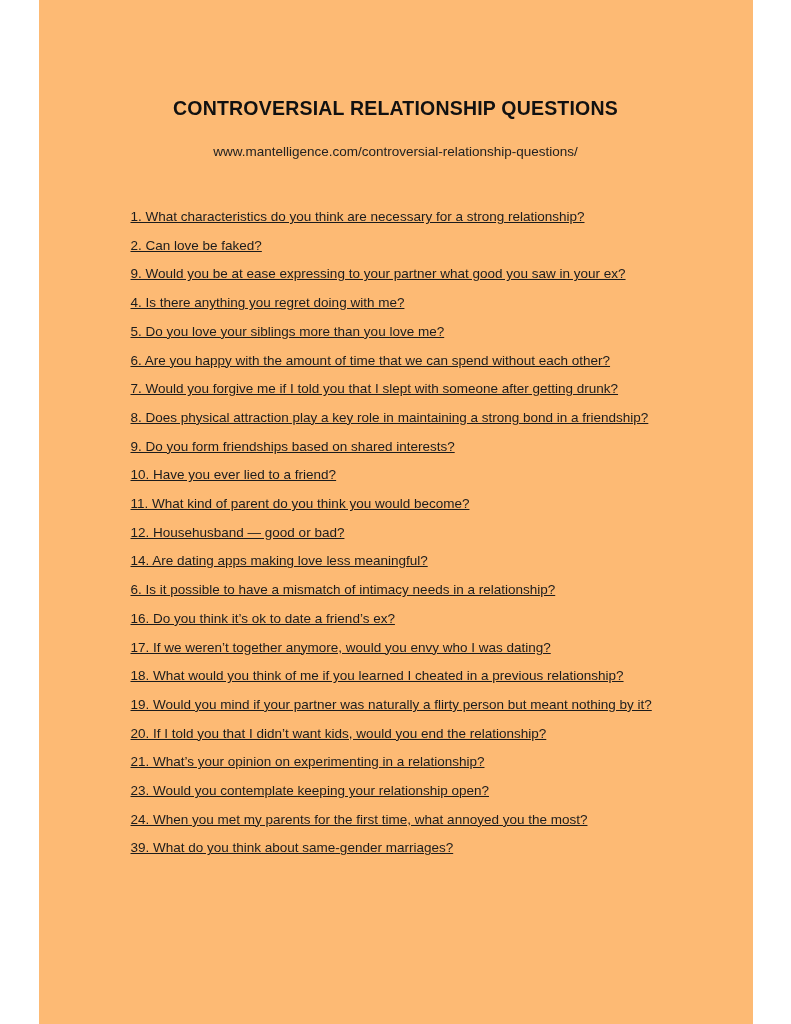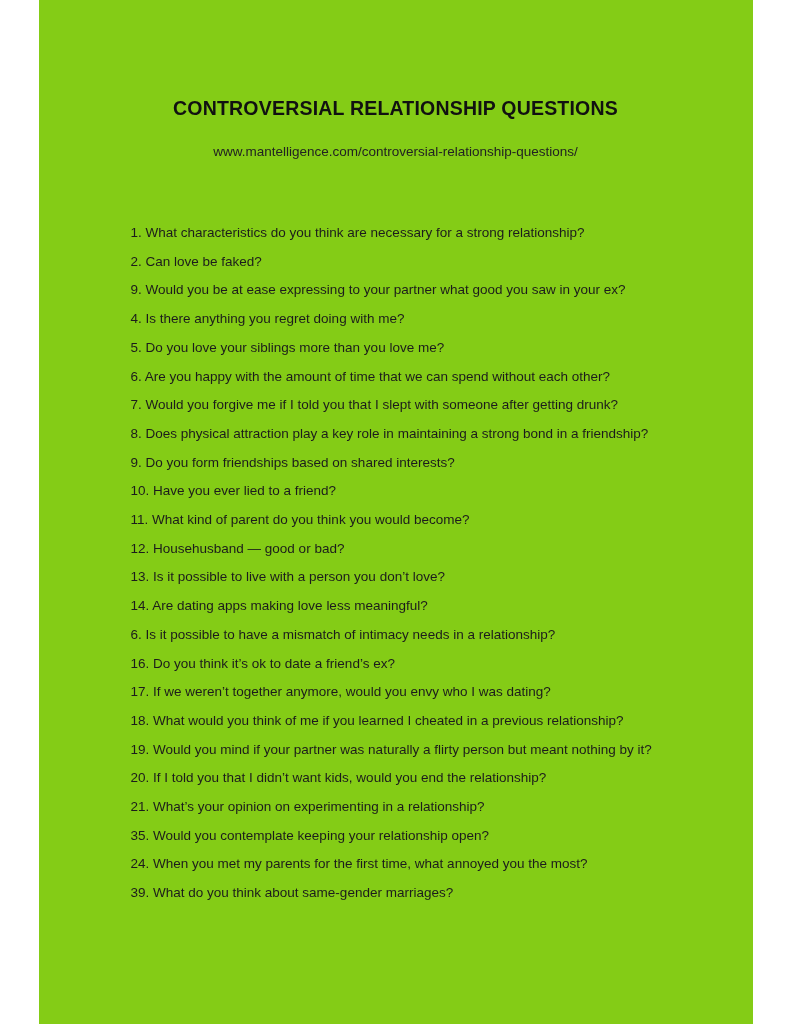--- a/index.html
+++ b/index.html
@@ -5,21 +5,21 @@
   html, body {
     margin: 0;
     padding: 0;
     background: #ffffff;
   }
   .page {
     position: relative;
     width: 714px;
     height: 1024px;
     margin: 0 auto;
-    background: #84cc16;
+    background: #fdba74;
     font-family: "Liberation Sans", sans-serif;
     color: #1c1c1c;
     overflow: hidden;
     box-sizing: border-box;
   }
   .doc-title {
     margin: 96px 0 0 0;
     text-align: center;
     font-size: 19.5px;
     font-weight: 700;
@@ -29,22 +29,23 @@
   }
   .doc-url {
     margin: 23px 0 12px 0;
     text-align: center;
     font-size: 13.5px;
     font-weight: 400;
     color: #222222;
     line-height: 17px;
   }
   .question-list {
-    margin: 59px 0 0 0;
+    margin: 43px 0 0 0;
     padding: 0 50px 0 92px;
+    text-decoration: underline;
   }
   .question-list p {
     margin: 0;
     font-size: 13.5px;
     line-height: 28.7px;
     white-space: nowrap;
     color: #1c1c1c;
   }
 </style>
 </head>
@@ -59,26 +60,25 @@
     <p>9. Would you be at ease expressing to your partner what good you saw in your ex?</p>
     <p>4. Is there anything you regret doing with me?</p>
     <p>5. Do you love your siblings more than you love me?</p>
     <p>6. Are you happy with the amount of time that we can spend without each other?</p>
     <p>7. Would you forgive me if I told you that I slept with someone after getting drunk?</p>
     <p>8. Does physical attraction play a key role in maintaining a strong bond in a friendship?</p>
     <p>9. Do you form friendships based on shared interests?</p>
     <p>10. Have you ever lied to a friend?</p>
     <p>11. What kind of parent do you think you would become?</p>
     <p>12. Househusband — good or bad?</p>
-    <p>13. Is it possible to live with a person you don’t love?</p>
     <p>14. Are dating apps making love less meaningful?</p>
     <p>6. Is it possible to have a mismatch of intimacy needs in a relationship?</p>
     <p>16. Do you think it’s ok to date a friend’s ex?</p>
     <p>17. If we weren’t together anymore, would you envy who I was dating?</p>
     <p>18. What would you think of me if you learned I cheated in a previous relationship?</p>
     <p>19. Would you mind if your partner was naturally a flirty person but meant nothing by it?</p>
     <p>20. If I told you that I didn’t want kids, would you end the relationship?</p>
     <p>21. What’s your opinion on experimenting in a relationship?</p>
-    <p>35. Would you contemplate keeping your relationship open?</p>
+    <p>23. Would you contemplate keeping your relationship open?</p>
     <p>24. When you met my parents for the first time, what annoyed you the most?</p>
     <p>39. What do you think about same-gender marriages?</p>
   </div>
 </div>
 
 </body></html>

